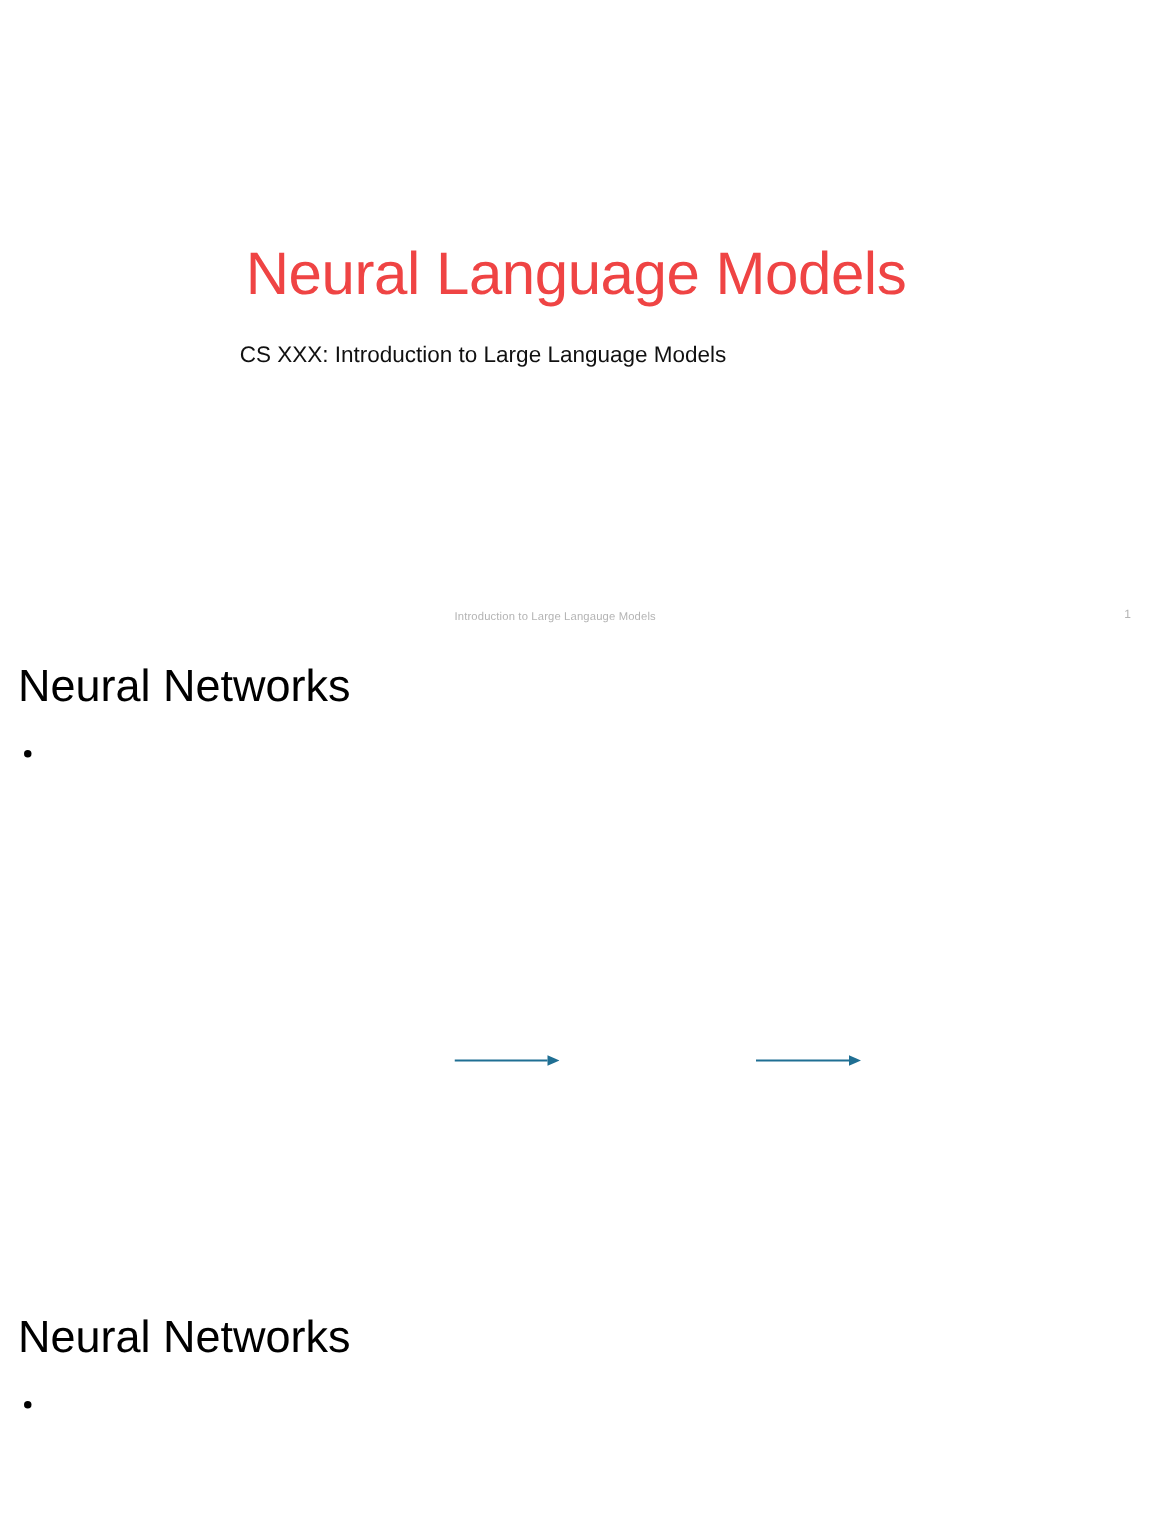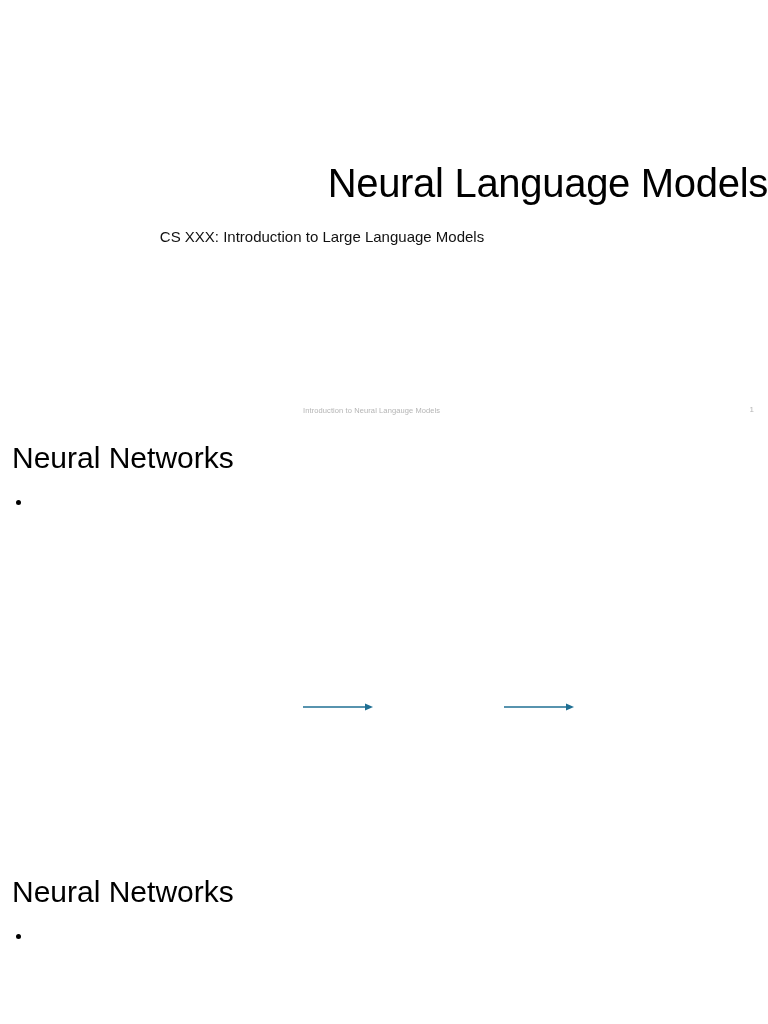--- a/index.html
+++ b/index.html
@@ -24,25 +24,25 @@
   }
 
   
   #slide-1 { top: 0; height: 424px; }
 
   .title-main {
     position: absolute;
     left: 0;
     top: 160px;
     width: 768px;
-    text-align: right;
+    text-align: center;
     font-size: 40px;
     font-weight: 400;
     letter-spacing: -0.3px;
-    color: #000000;
+    color: #ef4444;
     line-height: 1.15;
   }
   .title-sub {
     position: absolute;
     left: 0;
     top: 228px;
     width: 644px;
     text-align: center;
     font-size: 15px;
     font-weight: 400;
@@ -146,21 +146,21 @@
     height: 10px;
   }
   .arrow svg { display: block; }
 </style>
 </head>
 <body>
 
 <section class="slide" id="slide-1">
   <div class="title-main">Neural Language Models</div>
   <div class="title-sub">CS XXX: Introduction to Large Language Models</div>
-  <div class="footer-text" style="left:303px; top:406px;">Introduction to Neural Langauge Models</div>
+  <div class="footer-text" style="left:303px; top:406px;">Introduction to Large Langauge Models</div>
   <div class="footer-page" style="top:405px;">1</div>
 </section>
 
 <section class="slide" id="slide-2">
 
   <div class="slide-heading" style="top:17px;">Neural Networks</div>
 
   <div class="bullet-row" style="top:69px;">
     <span class="bullet-dot"></span>
     <span class="bullet-text"></span>

